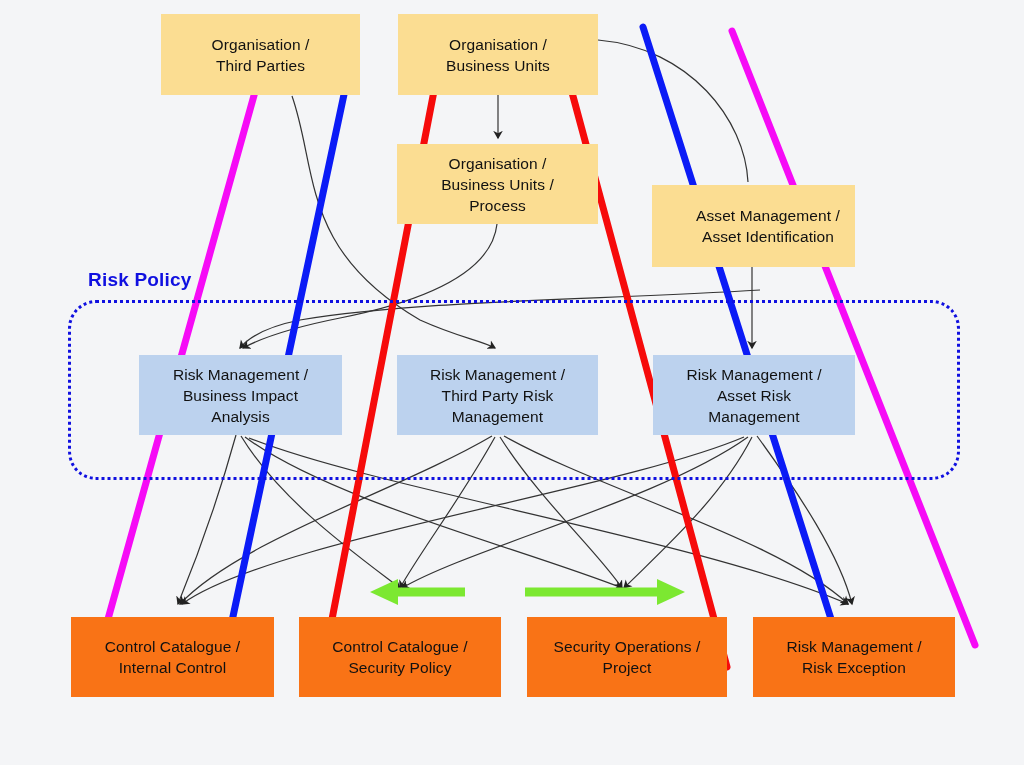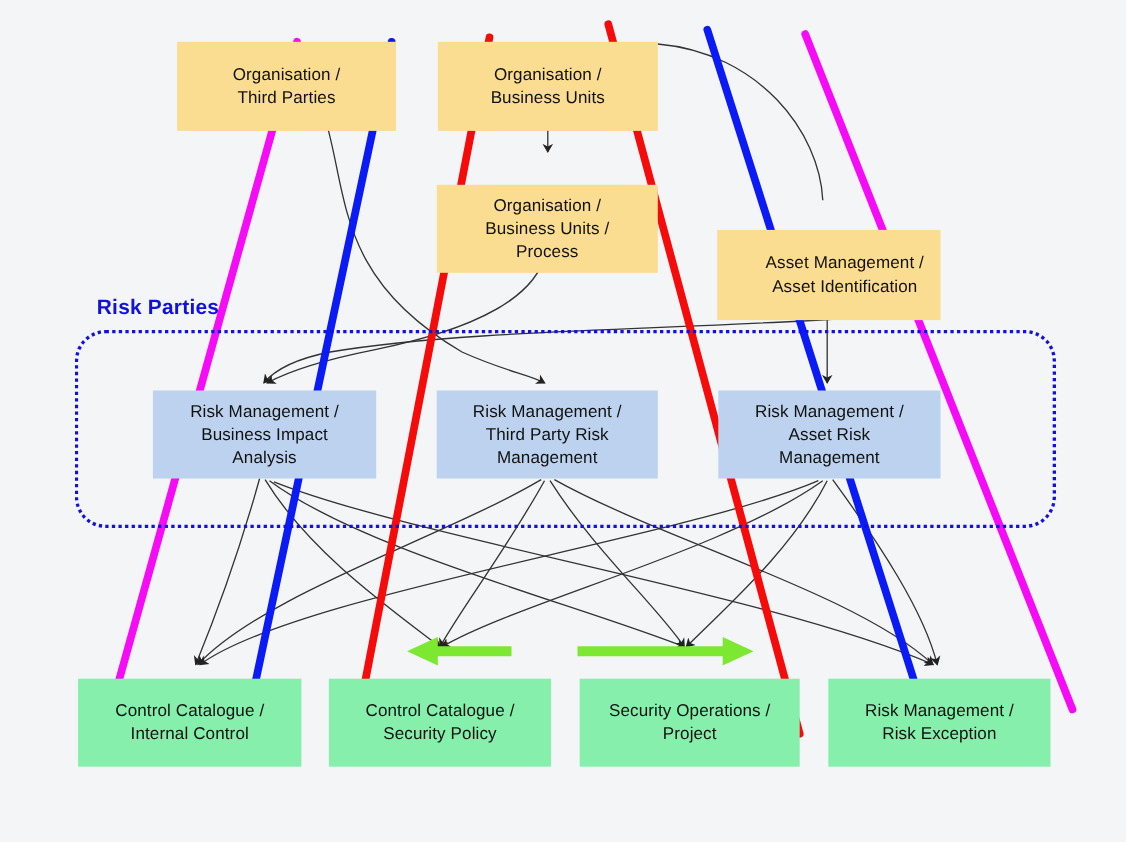--- a/index.html
+++ b/index.html
@@ -30,23 +30,23 @@
     align-items: center;
     justify-content: center;
     text-align: center;
     color: #111111;
     font-size: 15.5px;
     line-height: 21px;
     letter-spacing: 0.1px;
     white-space: pre-line;
     z-index: 3;
   }
-  .node.orange { background: #fbdd92; margin-top: 24px; }
+  .node.orange { background: #fbdd92; }
   .node.blue   { background: #bcd2ee; }
-  .node.green  { background: #86efac; }
+  .node.green  { background: #f97316; }
 
   #risk-group {
     position: absolute;
     box-sizing: border-box;
     border: 3px dotted #1010e0;
     border-radius: 28px;
     z-index: 1;
     background: transparent;
   }
   #risk-modules-label {
@@ -115,21 +115,21 @@
       <line x1="270" y1="38" x2="103" y2="637" stroke="#f60bf6"></line>
       <line x1="356" y1="38" x2="228" y2="640" stroke="#0b1bf6"></line>
       <line x1="445" y1="34" x2="328" y2="640" stroke="#f60b0b"></line>
       <line x1="553" y1="22" x2="727" y2="667" stroke="#f60b0b"></line>
       <line x1="643" y1="27" x2="838" y2="641" stroke="#0b1bf6"></line>
       <line x1="732" y1="31" x2="975" y2="645" stroke="#f60bf6"></line>
     </g>
   </svg>
 
   <div id="risk-group" style="left: 68px; top: 300px; width: 892px; height: 180px;"></div>
-  <div id="risk-modules-label" style="left: 88px; top: 269px;">Risk Parties</div>
+  <div id="risk-modules-label" style="left: 88px; top: 269px;">Risk Policy</div>
 
   <div class="node orange" style="left: 161px; top: 14px; width: 199px; height: 81px;">Organisation /
 Third Parties</div>
   <div class="node orange" style="left: 398px; top: 14px; width: 200px; height: 81px;">Organisation /
 Business Units</div>
   <div class="node orange" style="left: 397px; top: 144px; width: 201px; height: 80px;">Organisation /
 Business Units /
 Process</div>
   <div class="node orange" style="left: 652px; top: 185px; width: 203px; height: 82px; padding-left: 29px;">Asset Management /
 Asset Identification</div>

